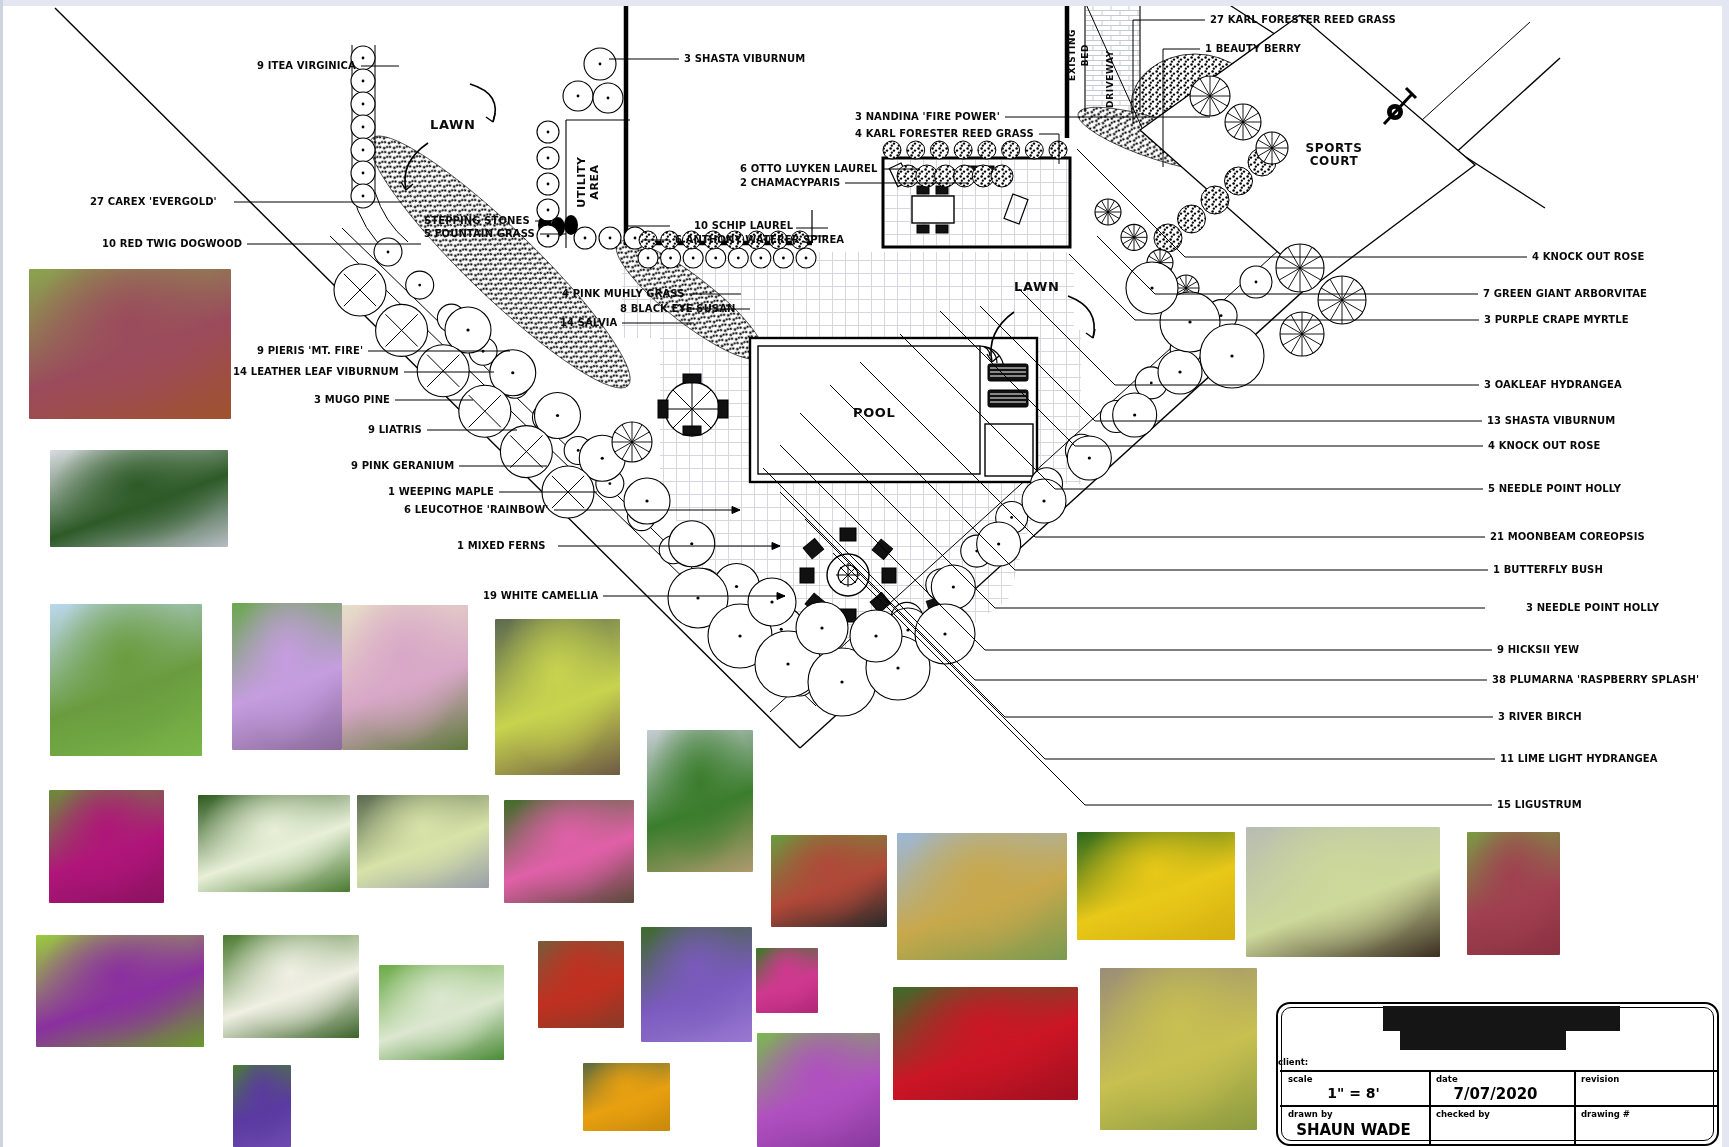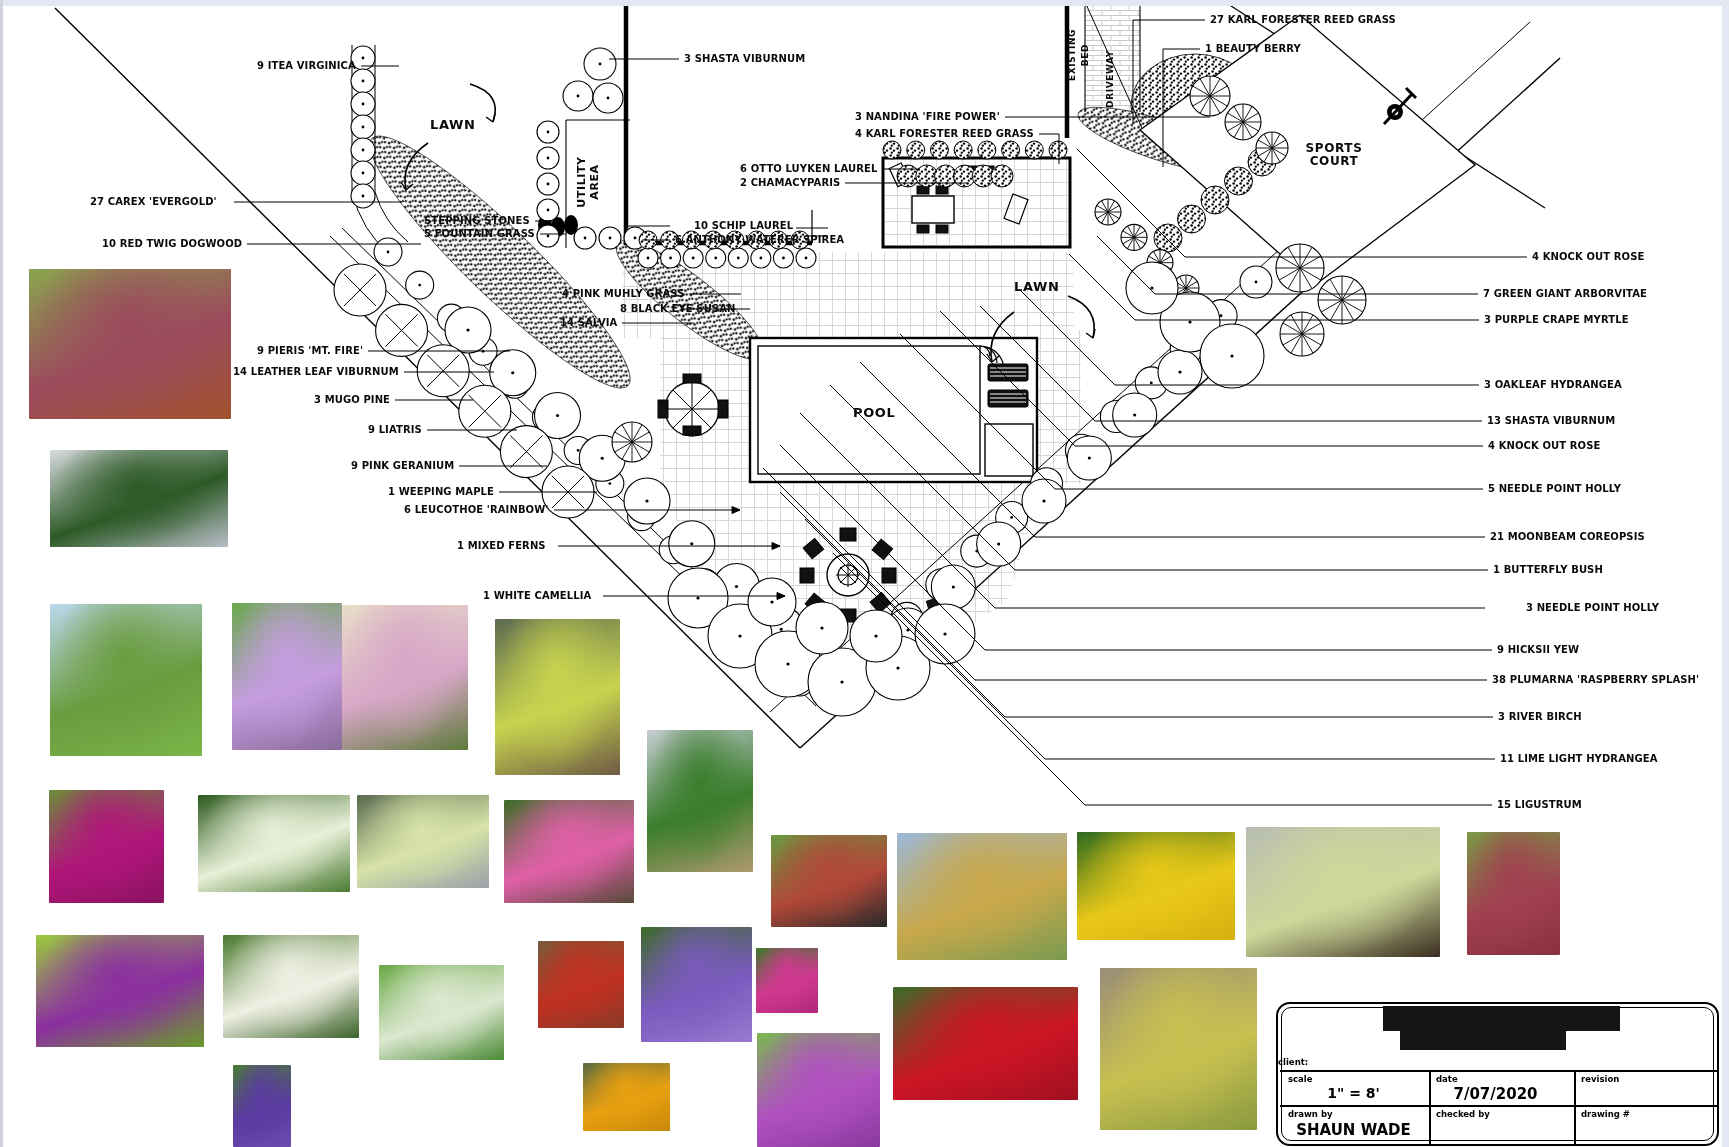--- a/index.html
+++ b/index.html
@@ -745,21 +745,21 @@
 <div class="callout" style="left: 588px; top: 303px; margin-left: 32px;">8 BLACK EYE SUSAN</div>
 <div class="callout" style="left: 560px; top: 317px;">14 SALVIA</div>
 <div class="callout" style="left: 257px; top: 345px;">9 PIERIS 'MT. FIRE'</div>
 <div class="callout" style="left: 233px; top: 366px;">14 LEATHER LEAF VIBURNUM</div>
 <div class="callout" style="left: 314px; top: 394px;">3 MUGO PINE</div>
 <div class="callout" style="left: 368px; top: 424px;">9 LIATRIS</div>
 <div class="callout" style="left: 351px; top: 460px;">9 PINK GERANIUM</div>
 <div class="callout" style="left: 388px; top: 486px;">1 WEEPING MAPLE</div>
 <div class="callout" style="left: 404px; top: 504px;">6 LEUCOTHOE 'RAINBOW'</div>
 <div class="callout" style="left: 457px; top: 540px;">1 MIXED FERNS</div>
-<div class="callout" style="left: 483px; top: 590px;">1 WHITE CAMELLIA</div>
+<div class="callout" style="left: 483px; top: 590px;">19 WHITE CAMELLIA</div>
 <div class="callout" style="left: 1210px; top: 14px;">27 KARL FORESTER REED GRASS</div>
 <div class="callout" style="left: 1205px; top: 43px;">1 BEAUTY BERRY</div>
 <div class="callout" style="left: 1532px; top: 251px;">4 KNOCK OUT ROSE</div>
 <div class="callout" style="left: 1483px; top: 288px;">7 GREEN GIANT ARBORVITAE</div>
 <div class="callout" style="left: 1484px; top: 314px;">3 PURPLE CRAPE MYRTLE</div>
 <div class="callout" style="left: 1484px; top: 379px;">3 OAKLEAF HYDRANGEA</div>
 <div class="callout" style="left: 1487px; top: 415px;">13 SHASTA VIBURNUM</div>
 <div class="callout" style="left: 1488px; top: 440px;">4 KNOCK OUT ROSE</div>
 <div class="callout" style="left: 1488px; top: 483px;">5 NEEDLE POINT HOLLY</div>
 <div class="callout" style="left: 1490px; top: 531px;">21 MOONBEAM COREOPSIS</div>

